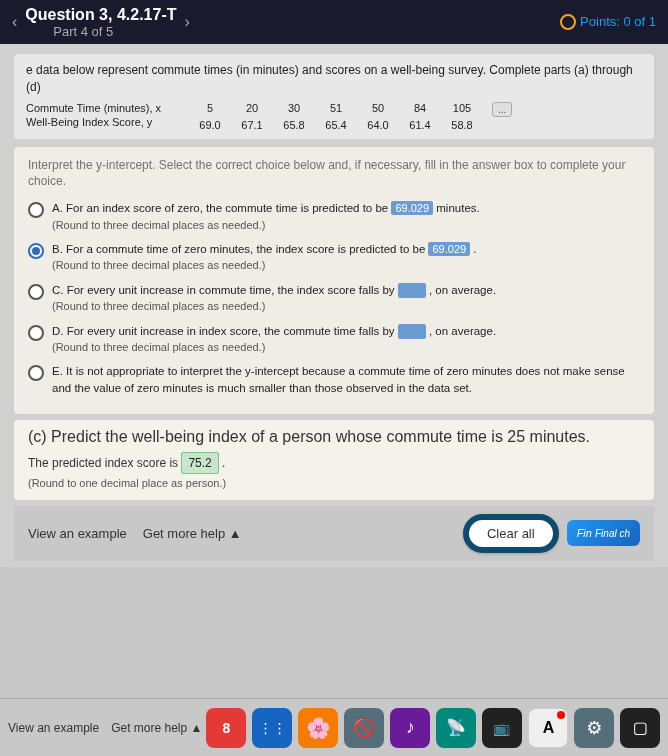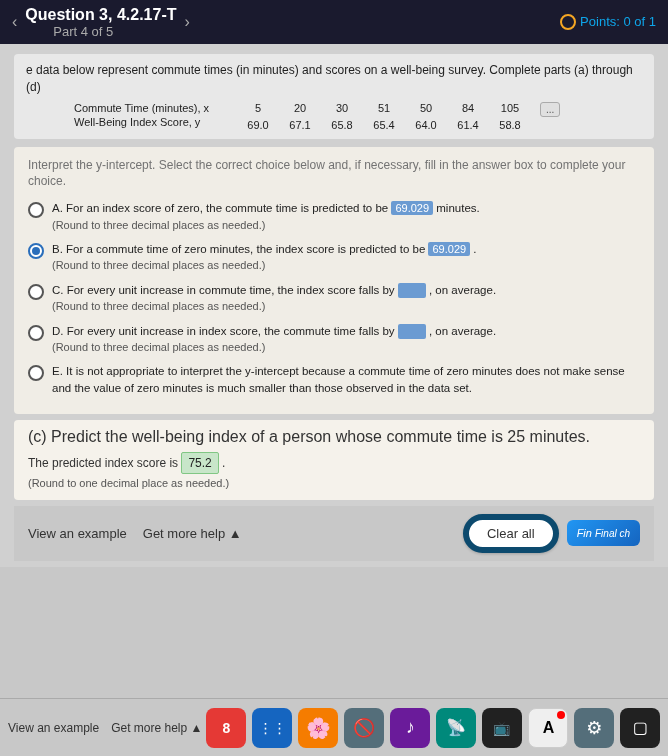--- a/index.html
+++ b/index.html
@@ -85,21 +85,20 @@
       font-size: 12px;
       color: #222;
       margin-bottom: 6px;
       line-height: 1.4;
     }
     .data-table-wrapper {
       display: flex;
       align-items: flex-start;
       gap: 8px;
       margin-top: 4px;
-      margin-left: 48px;
     }
     .data-labels {
       display: flex;
       flex-direction: column;
       gap: 2px;
       font-size: 11px;
       color: #222;
       min-width: 160px;
     }
     .data-label-row {
@@ -453,21 +452,21 @@
       </div>
     </div>
   </div>
 
   <div class="part-c-section">
     <div class="part-c-title">(c) Predict the well-being index of a person whose commute time is 25 minutes.</div>
     <div class="part-c-answer">
       <span>The predicted index score is</span>
       <span class="answer-value-box">75.2</span>
       .<br>
-      <span style="color:#555; font-size:11px;">(Round to one decimal place as needed.)</span>
+      <span style="color:#555; font-size:11px;">(Round to one decimal place as person.)</span>
     </div>
   </div>
 
   <div class="bottom-bar">
     <div class="bottom-links">
       <span class="view-example-link">View an example</span>
       <span class="get-help-link">Get more help ▲</span>
     </div>
     <div class="bottom-actions">
       <button class="clear-all-btn">Clear all</button>

